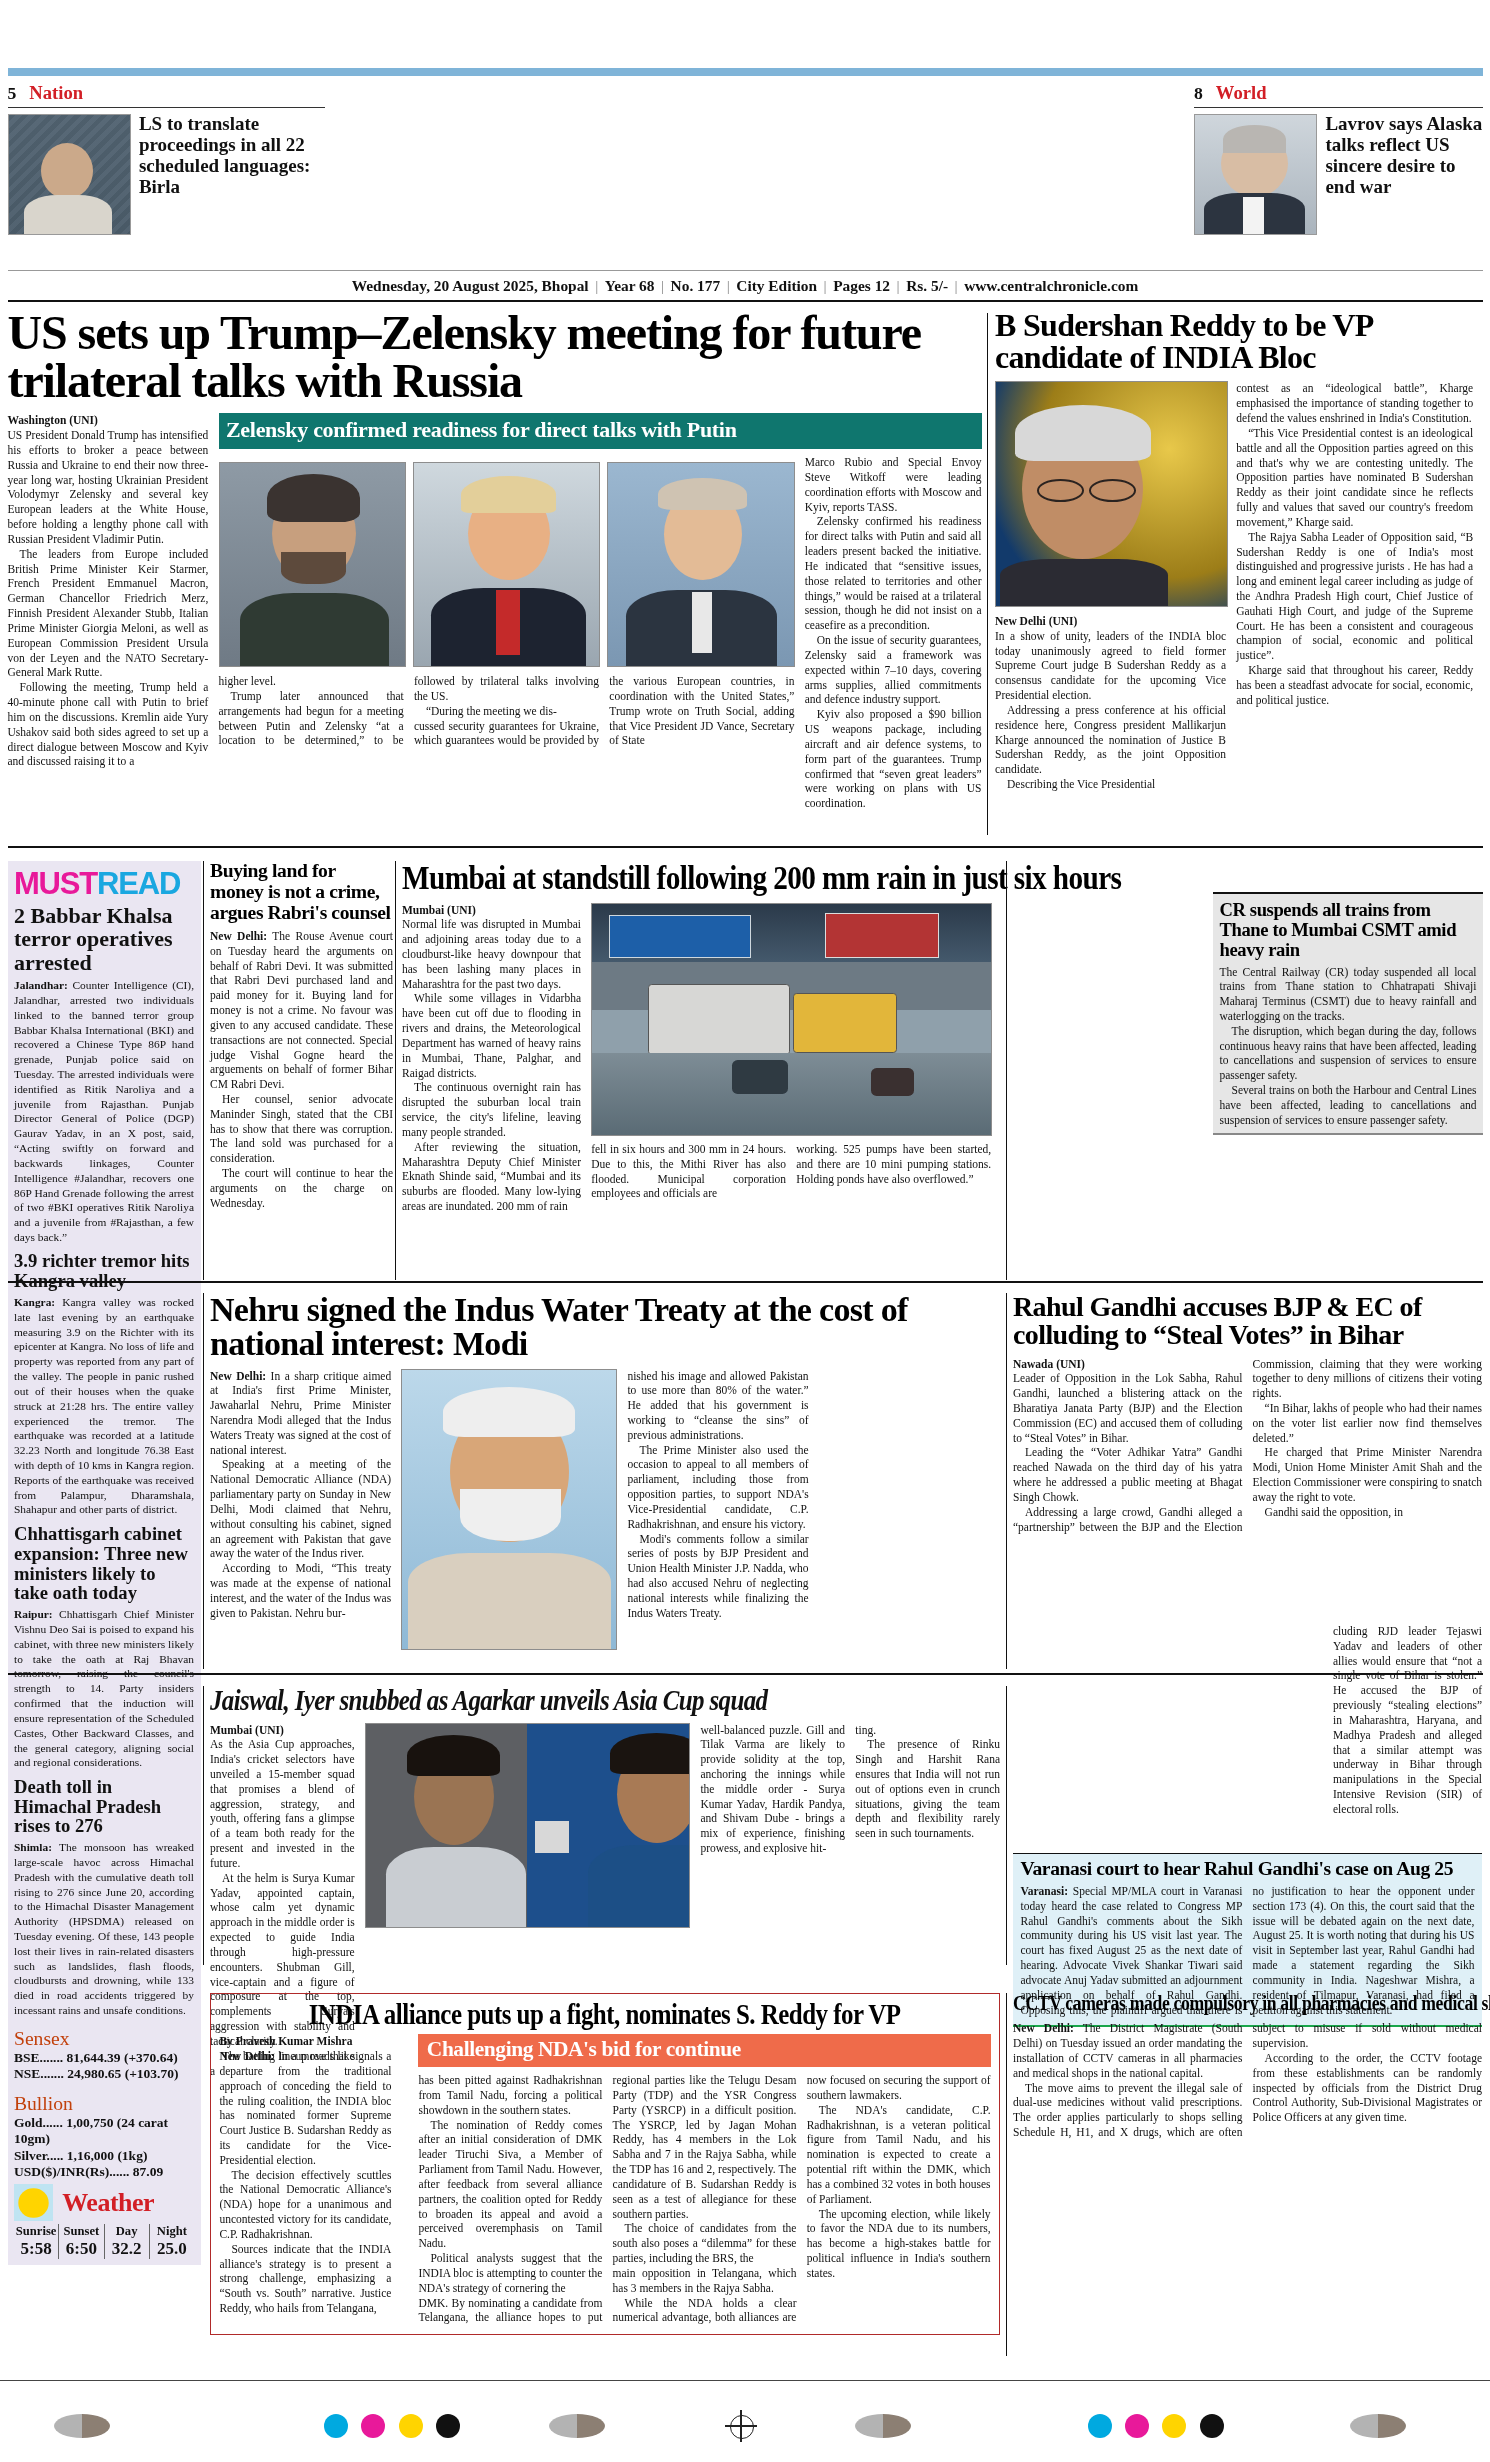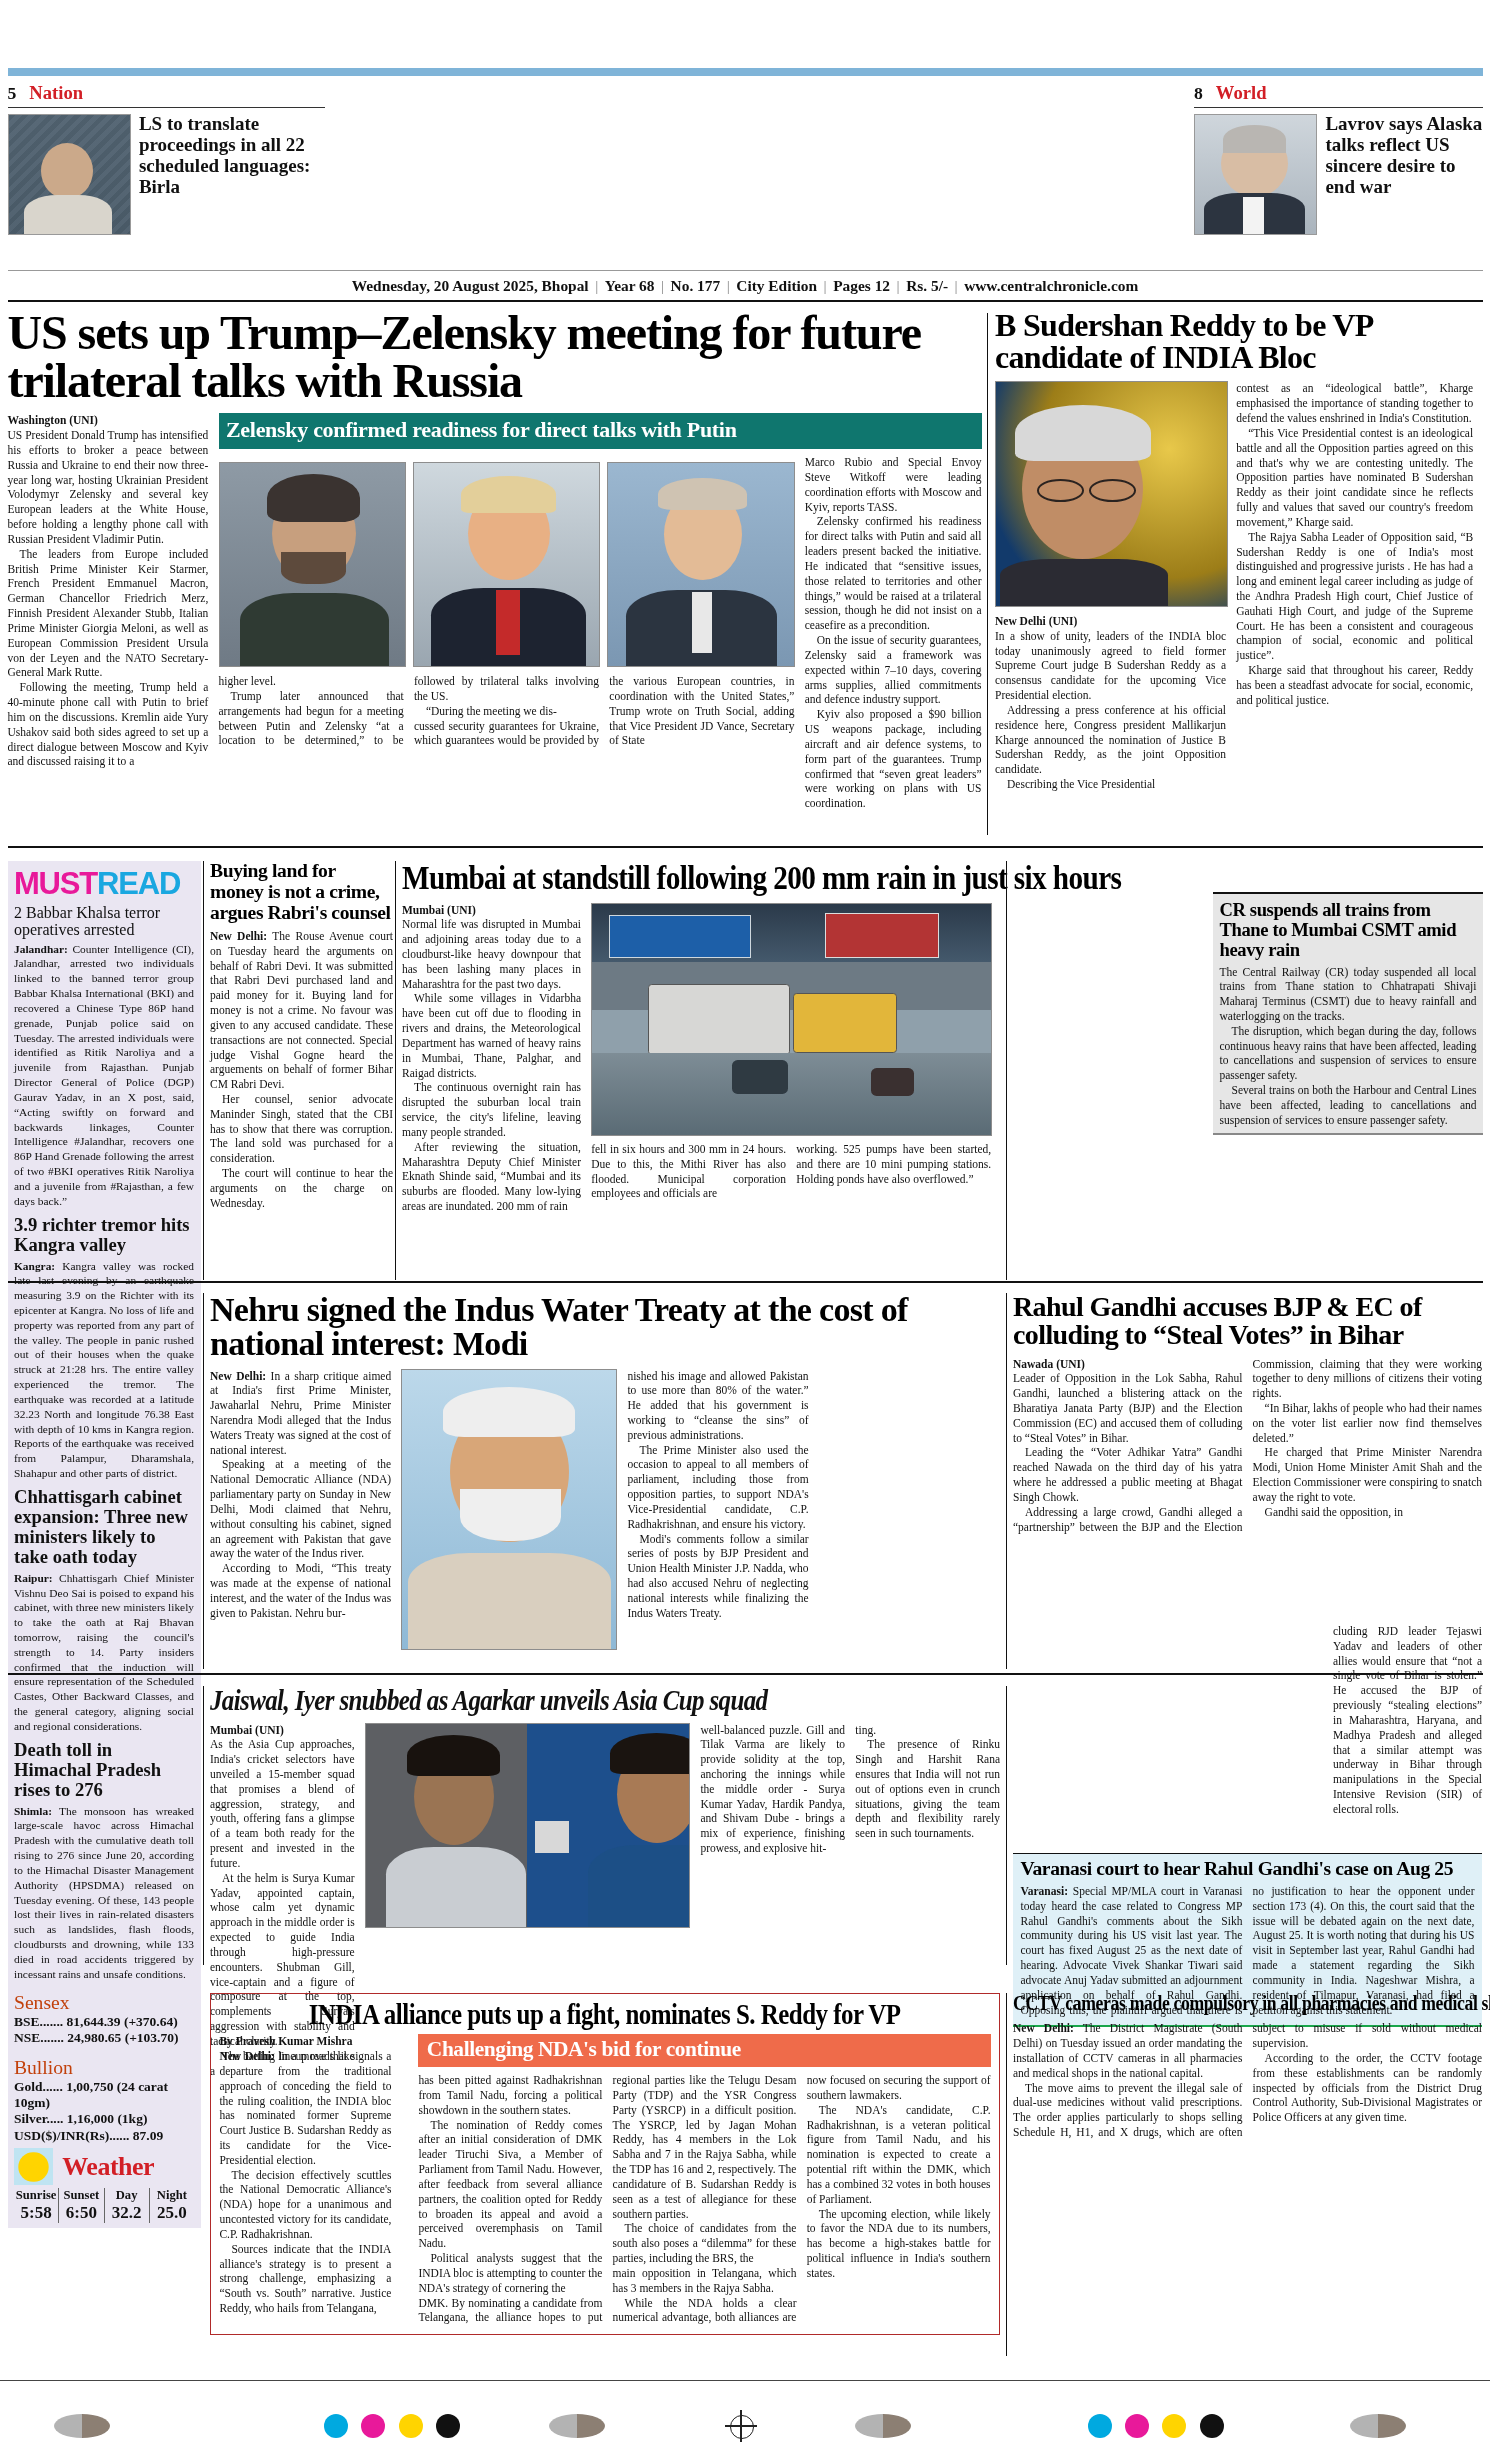--- a/index.html
+++ b/index.html
@@ -54,21 +54,21 @@
   .rt{position:absolute;left:995px;top:309px;width:488px;}
   .rthdl{font-size:32px;font-weight:bold;line-height:1.0;letter-spacing:-0.7px;}
   .rtbody{margin-top:8.4px;display:flex;gap:10.2px;}
   .rtphoto{width:231px;height:224px;border:0.9px solid #8d8d8d;}
 
   
   .sidebar{position:absolute;left:7.5px;top:861px;width:193px;background:#eae6f2;padding:0 6.5px 5.6px 6.5px;box-sizing:border-box;}
   .mustread{display:inline-block;font-family:"Liberation Sans",sans-serif;font-weight:bold;font-size:31px;letter-spacing:-1.2px;line-height:1.05;padding-top:6.5px;}
   .mustread .m1{color:#e8199a;}
   .mustread .m2{color:#1aa7e0;}
-  .sb-h{font-size:16px;font-weight:normal;line-height:1.07;margin:3.7px 0 3.7px 0;}
+  .sb-h{font-size:22px;font-weight:bold;line-height:1.07;margin:3.7px 0 3.7px 0;}
   .sb-h2{font-size:18.6px;font-weight:bold;line-height:1.07;margin:6.5px 0 3.7px 0;}
   .sb-body{font-size:11.4px;line-height:1.3;text-align:justify;-webkit-hyphens:auto;hyphens:auto;}
   .sb-body p{margin:0;text-indent:0;}
   .mkt-h{color:#c2410c;font-size:19.6px;font-weight:normal;margin-top:10px;}
   .mkt-l{font-size:13.5px;font-weight:bold;line-height:1.22;}
   .weatherrow{display:flex;align-items:center;gap:9.3px;margin-top:3.7px;}
   .sunicon{width:39px;height:37px;background:#bfe4f2;position:relative;flex:0 0 39px;}
   .sunicon::after{content:"";position:absolute;left:8.4px;top:7.5px;width:22.4px;height:22.4px;border-radius:50%;background:#ffd400;box-shadow:0 0 0 3.7px #ffd400;}
   .weatherword{color:#d21f26;font-size:26px;font-weight:bold;letter-spacing:-0.5px;}
   .wtable{display:flex;margin-top:2.8px;text-align:center;font-weight:bold;}

